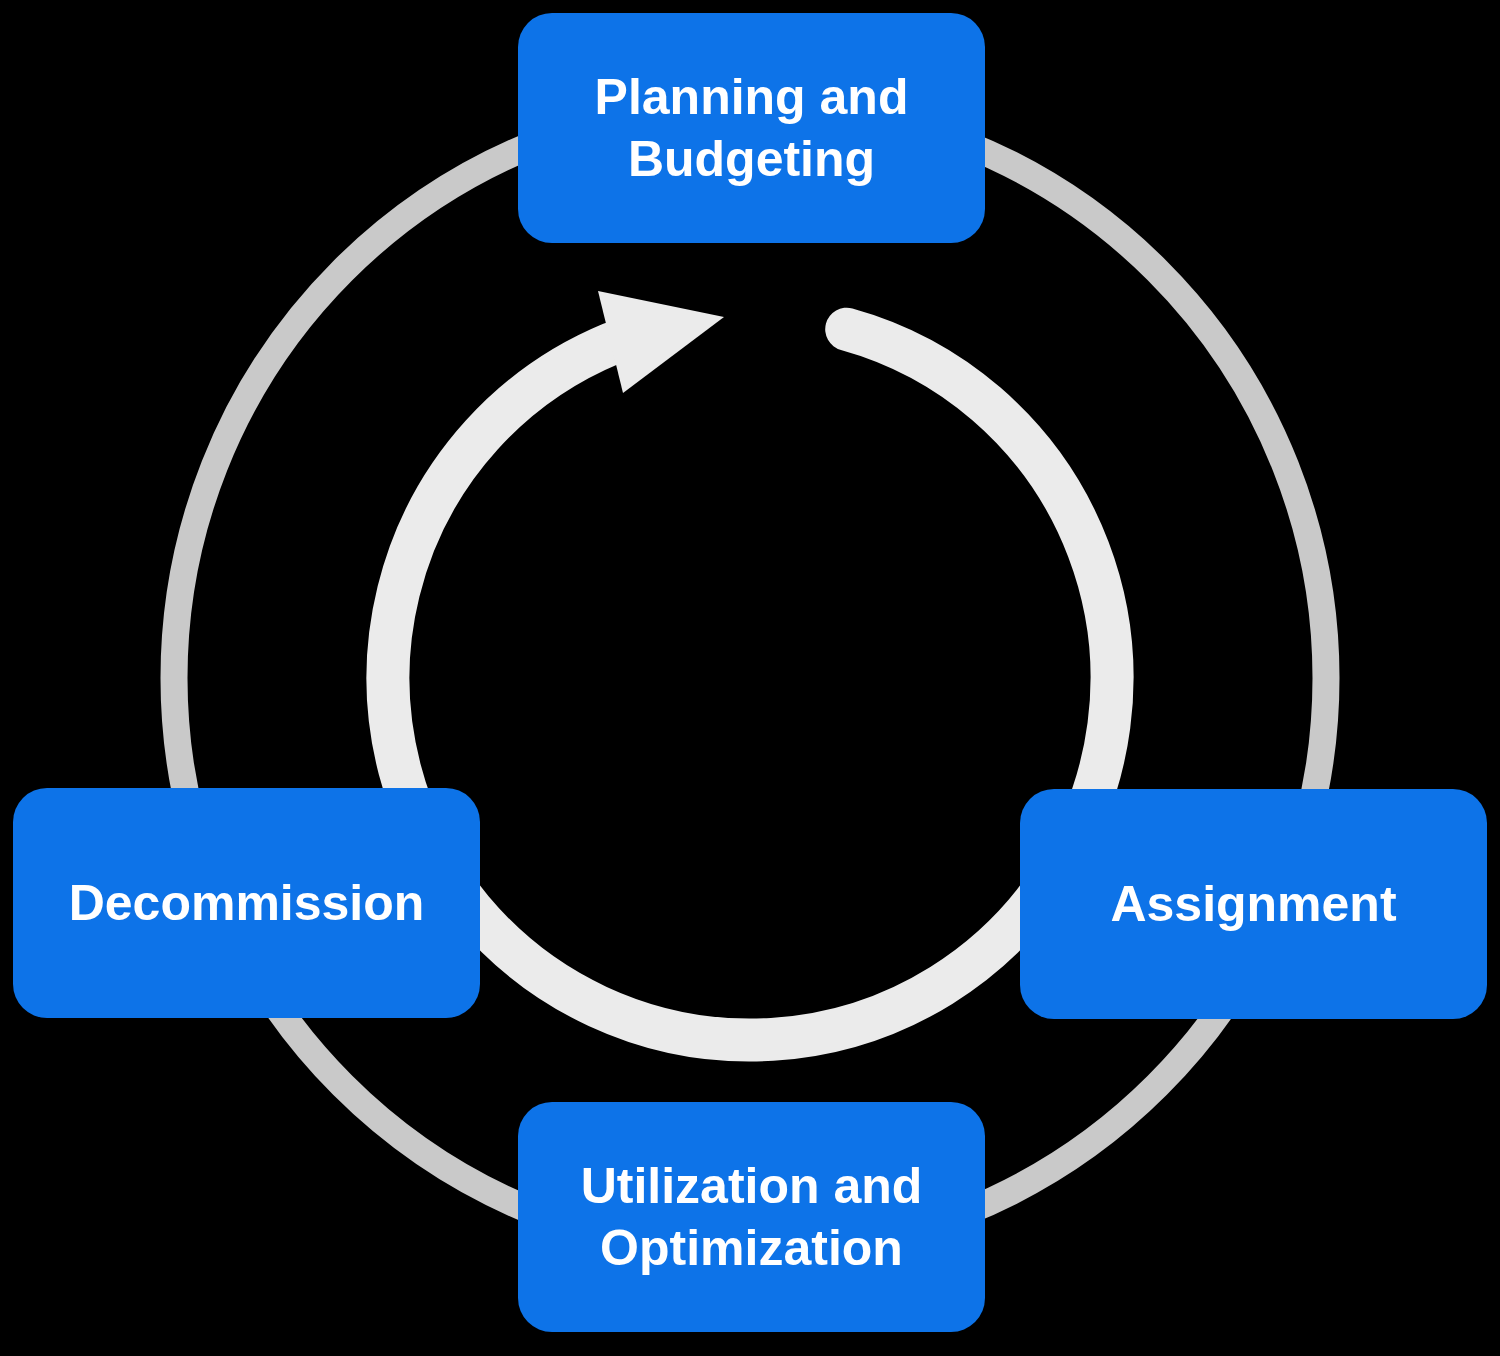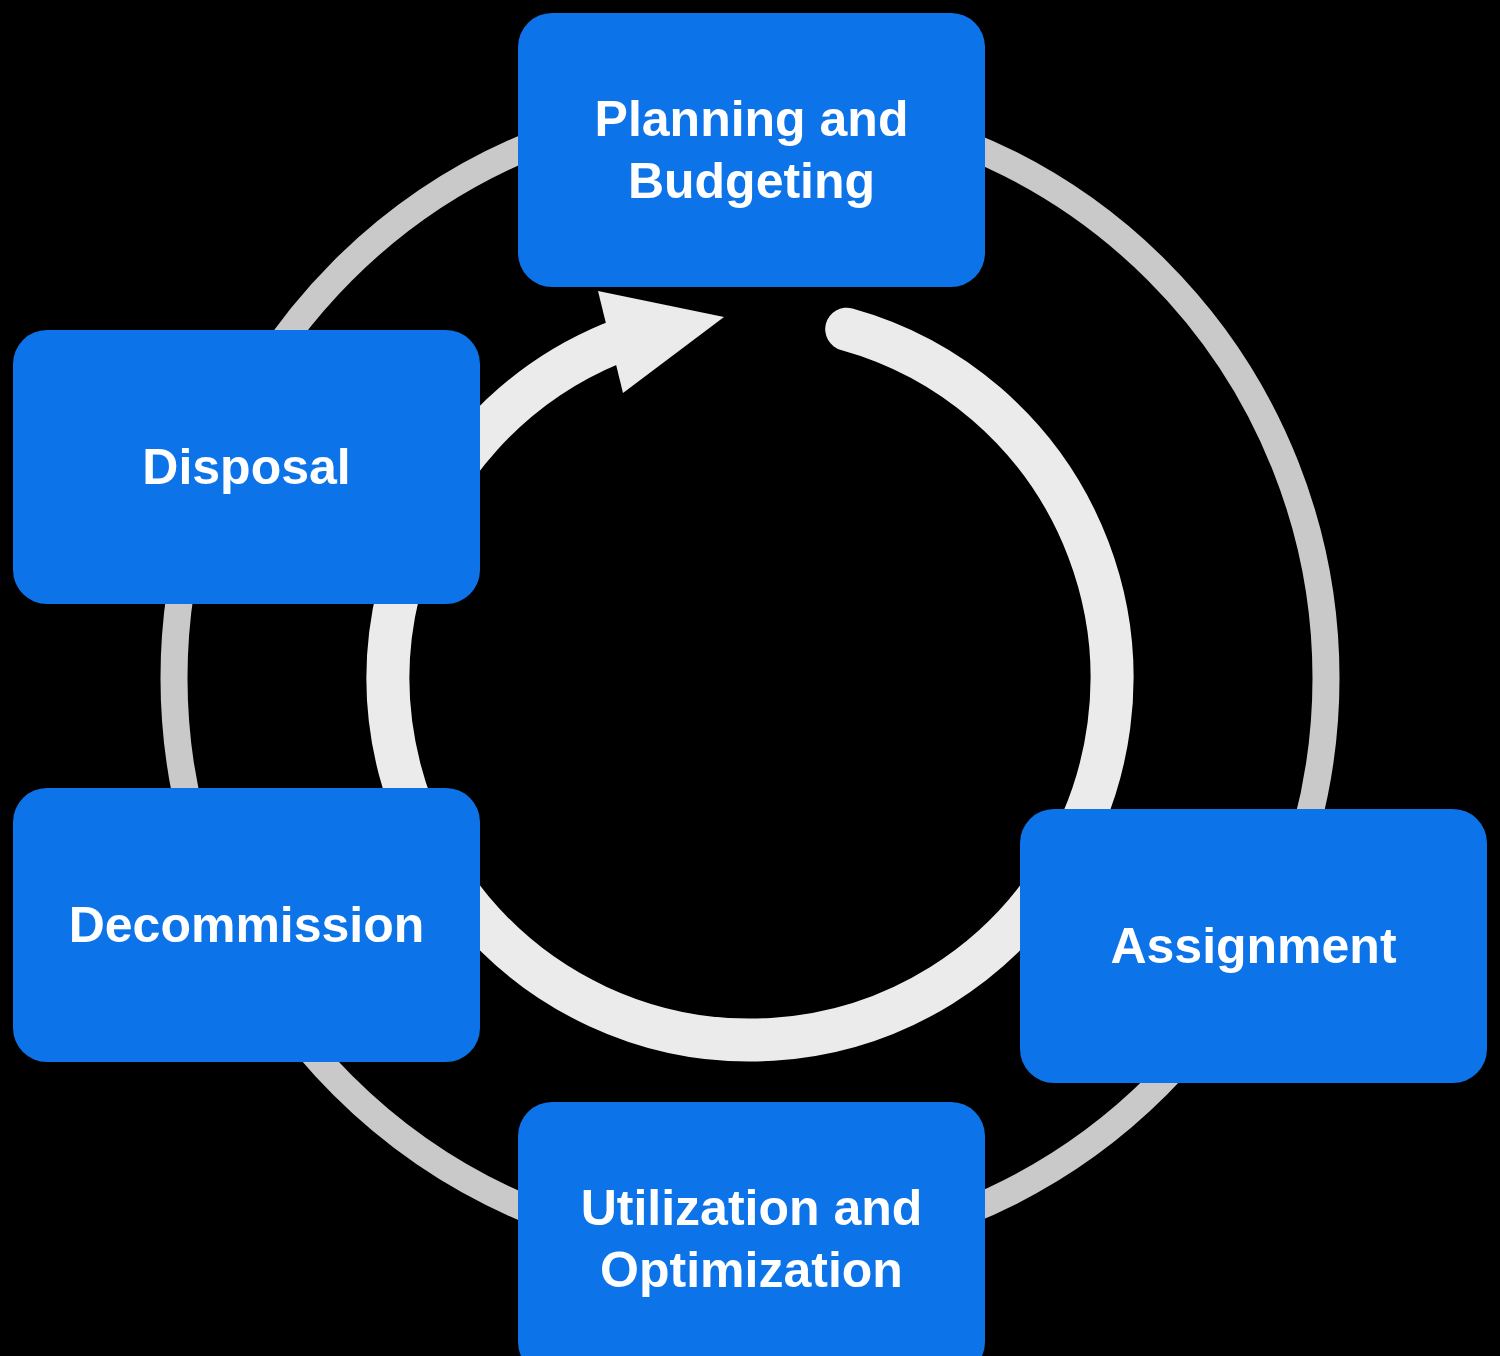--- a/index.html
+++ b/index.html
@@ -33,37 +33,37 @@
     stroke: var(--arrow, #ebebeb);
     stroke-width: 43;
     stroke-linecap: round;
   }
   .arrow-head {
     fill: var(--arrow, #ebebeb);
   }
   .stage {
     position: absolute;
     width: 467px;
-    height: 274px;
+    height: 230px;
     border-radius: 34px;
     background: var(--box-fill, #0d73e8);
     color: var(--box-text, #fff);
     display: flex;
     align-items: center;
     justify-content: center;
     text-align: center;
     font-size: 50px;
     font-weight: bold;
     line-height: 1.25;
     padding: 0 40px;
     box-sizing: border-box;
   }
   .stage-top          { left: 518px;  top: 13px;   }
   .stage-upper-right  { left: 1020px; top: 331px;  }
-  .stage-lower-right  { left: 1020px; top: 789px; margin-top: 20px;  }
+  .stage-lower-right  { left: 1020px; top: 789px;  }
   .stage-bottom       { left: 518px;  top: 1102px; }
   .stage-lower-left   { left: 13px;   top: 788px;  }
   .stage-upper-left   { left: 13px;   top: 330px;  }
 </style>
 </head>
 <body>
 
 <div class="canvas" style="--background: #000000; --box-fill: #0d73e8; --box-text: #ffffff; --outer-ring: #c9c9c9; --arrow: #ebebeb;">
 
   <svg class="rings-svg" viewBox="0 0 1500 1356">
@@ -82,17 +82,14 @@
   </div>
 
   <div class="stage stage-bottom">
     <span>Utilization and Optimization</span>
   </div>
 
   <div class="stage stage-lower-left">
     <span>Decommission</span>
   </div>
 
-  <div class="stage stage-upper-left">
-    <span>Disposal</span>
-  </div>
 
 </div>
 
 </body></html>

